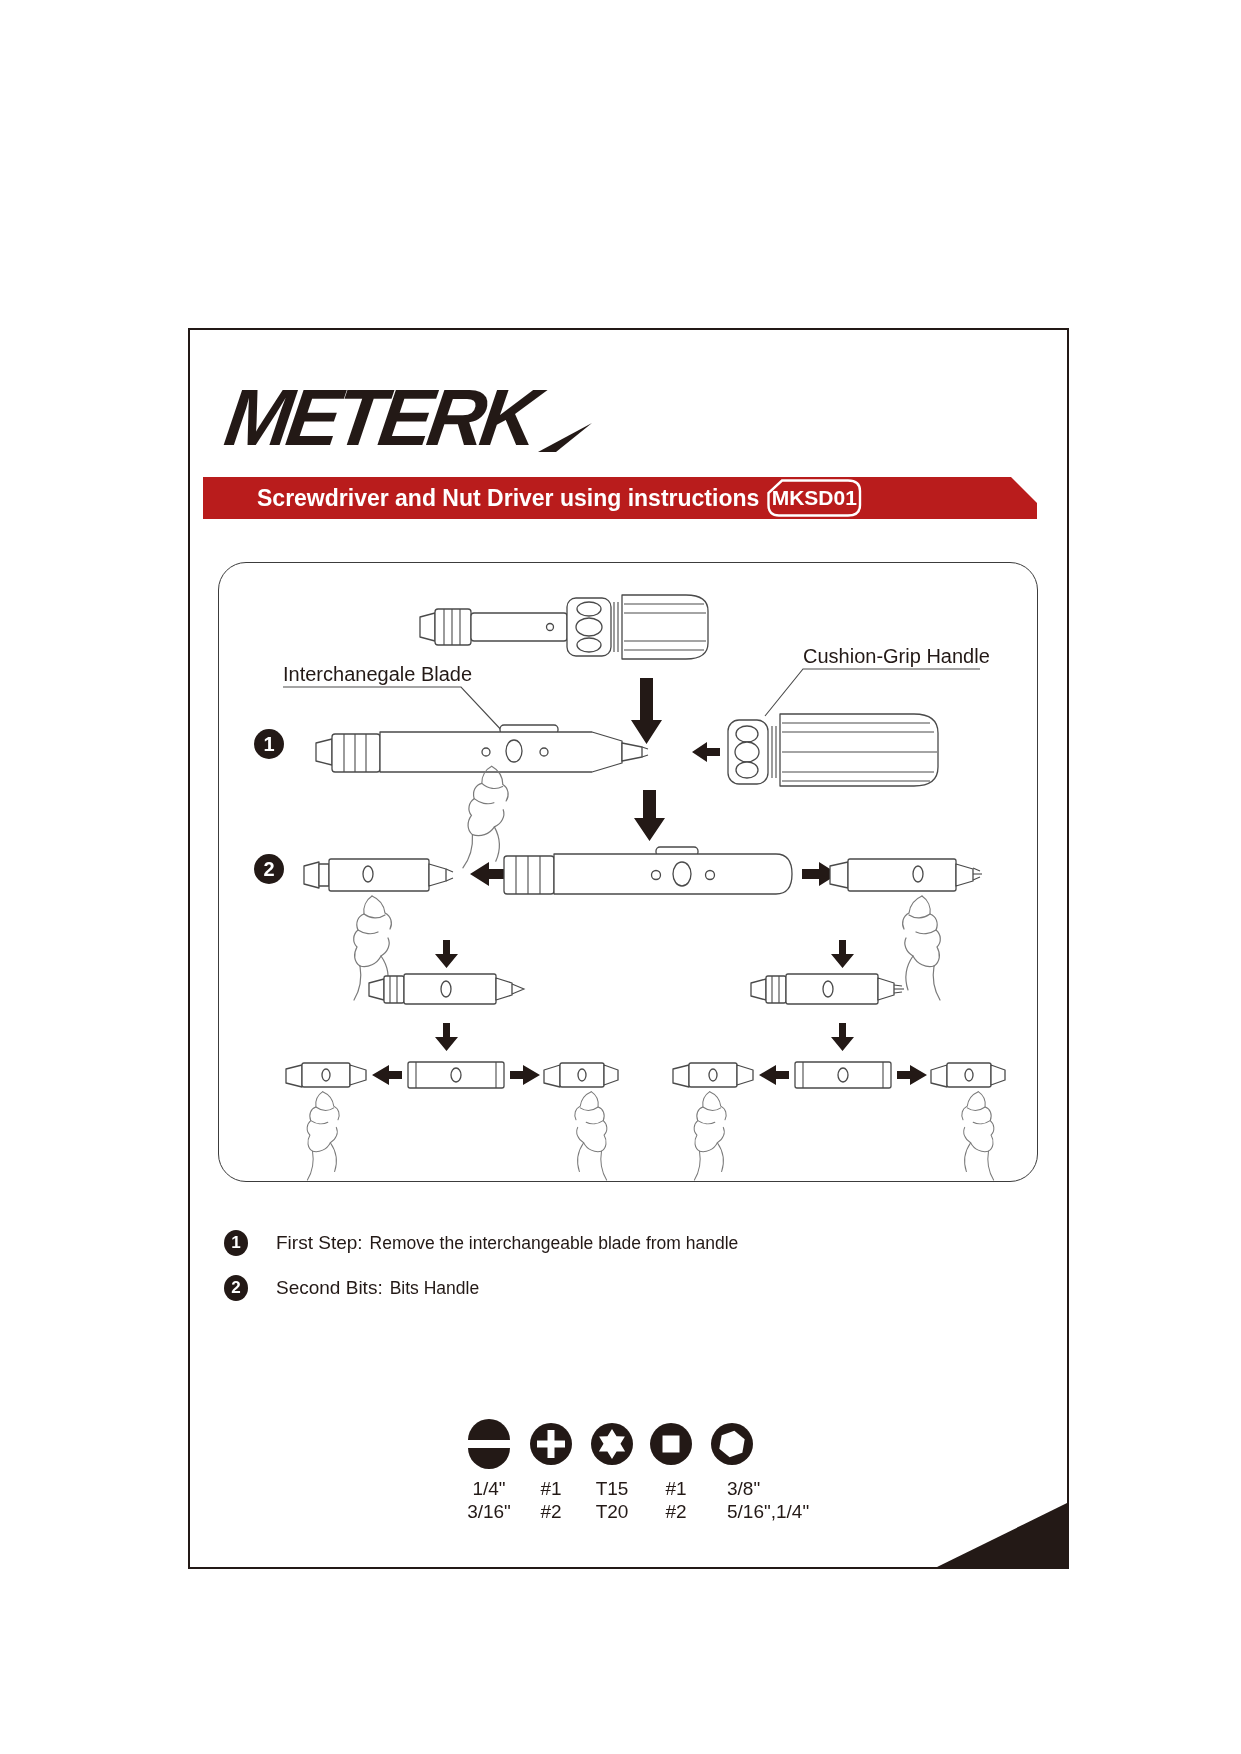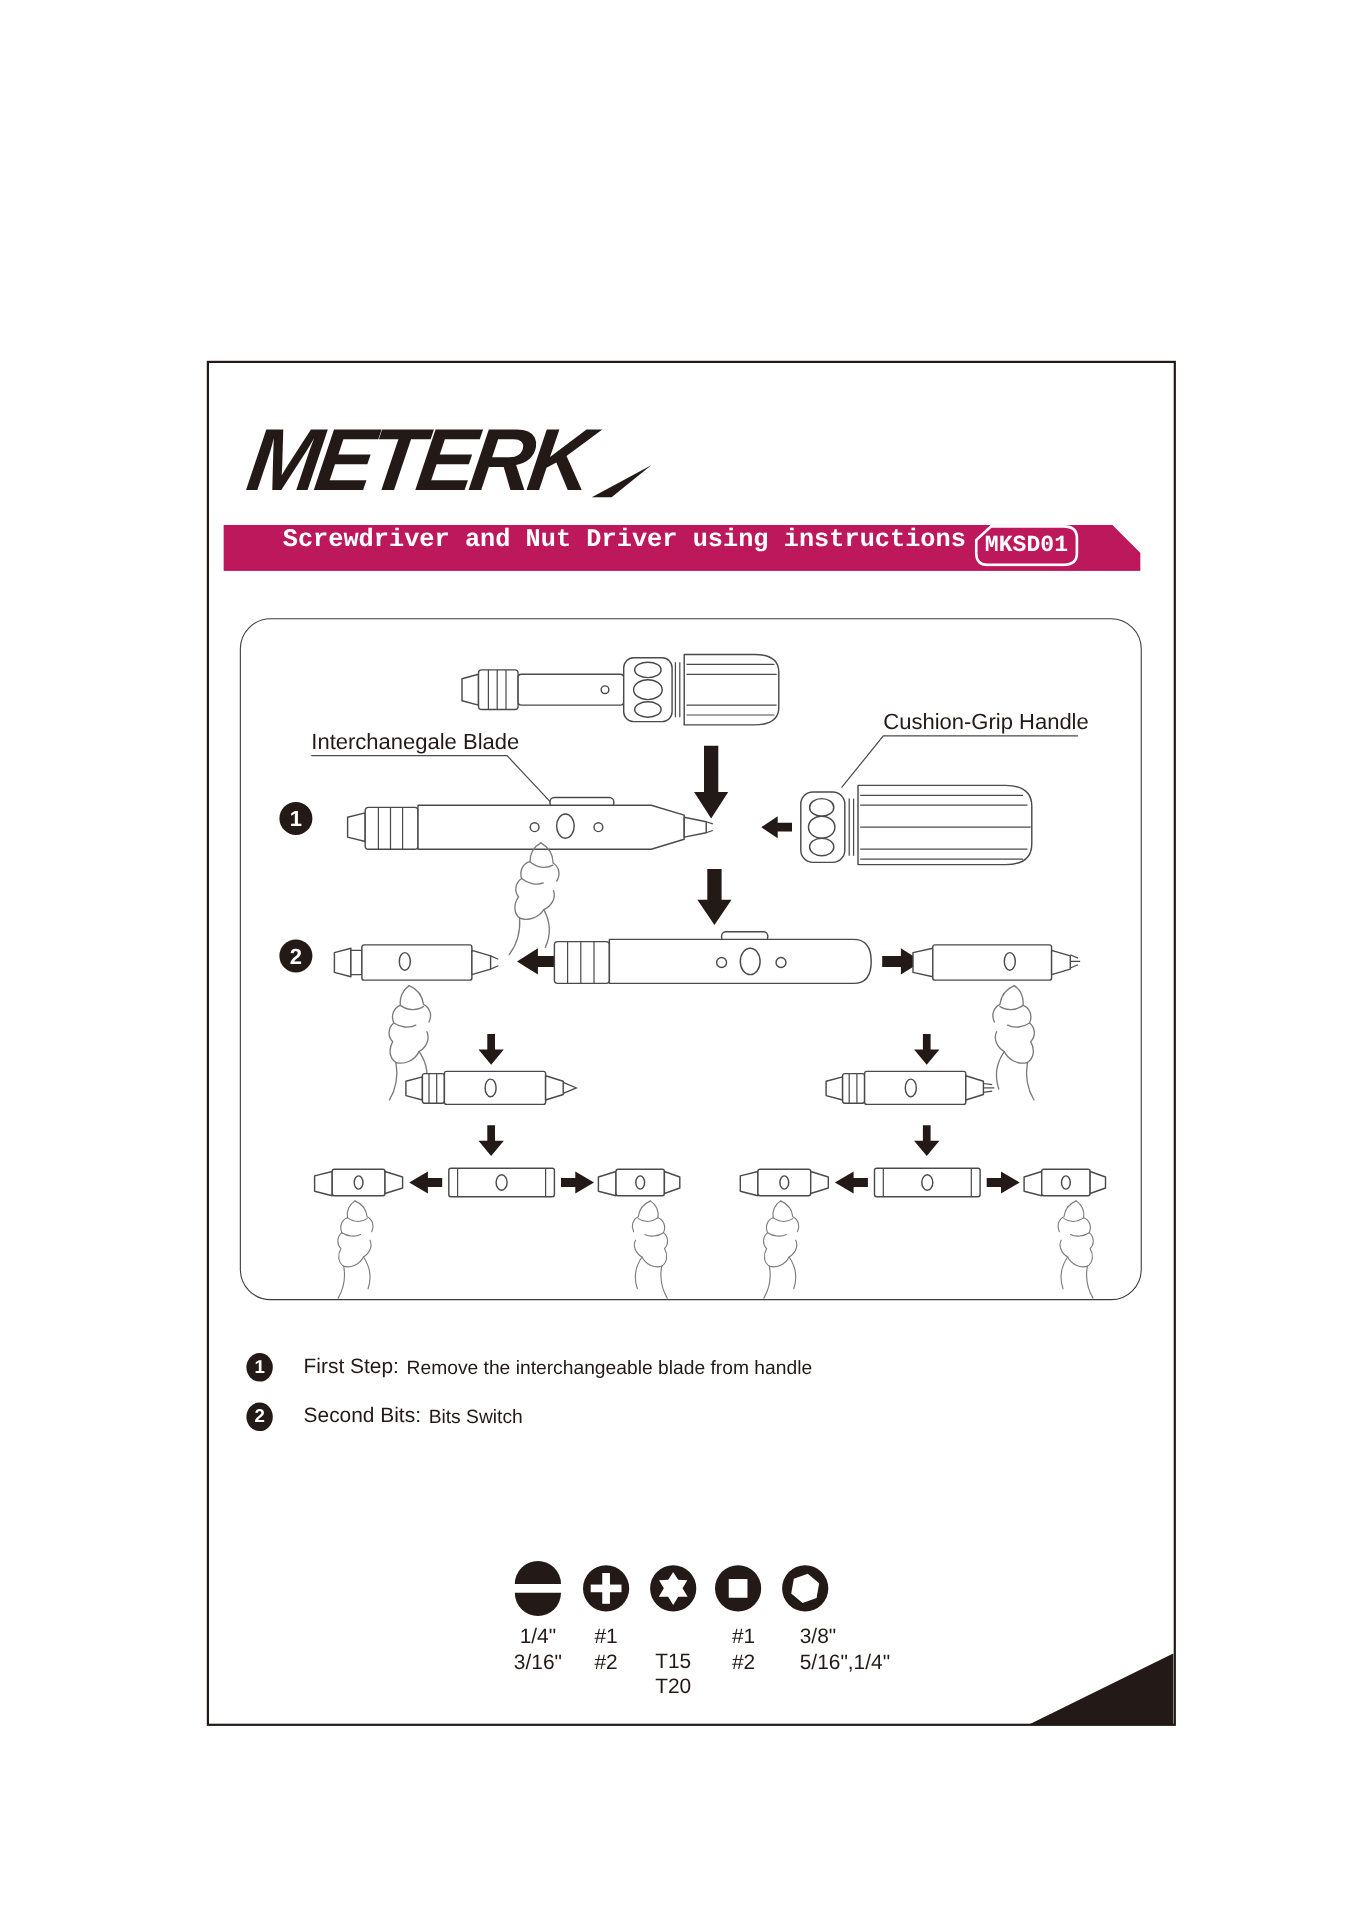--- a/index.html
+++ b/index.html
@@ -11,23 +11,23 @@
   #border-frame{left:188px;top:328px;width:881px;height:1241px;
                 border:2px solid #231916;box-sizing:border-box;}
 
   
   #logo{left:226px;top:372px;height:86px;display:flex;align-items:flex-end;}
   #logo-text{font-size:80px;font-weight:bold;font-style:italic;letter-spacing:-5px;
              transform:skewX(-8deg);line-height:1;color:#231916;}
   #logo-mark{margin-left:2px;margin-bottom:4px;}
 
   
-  #banner{left:203px;top:477px;width:834px;height:42px;background:#be185d;
+  #banner{left:203px;top:477px;width:834px;height:42px;background:#b91c1c;
           clip-path:polygon(0 0,808px 0,834px 26px,834px 42px,0 42px);
-          display:flex;font-family:Liberation Mono, monospace;}
+          display:flex;align-items:center;}
   #banner-title{color:#ffffff;font-size:23px;font-weight:bold;margin-left:54px;white-space:nowrap;}
   #model-box{margin-left:8px;position:relative;width:96px;height:38px;}
   #model-box svg{position:absolute;left:0;top:0;}
   #model-label{position:absolute;left:0;top:0;width:94px;height:38px;display:flex;
                align-items:center;justify-content:center;color:#fff;font-weight:bold;font-size:21px;}
 
   
   #panel{left:218px;top:562px;width:820px;height:620px;border:1.5px solid #3c3c3c;
          border-radius:28px;box-sizing:border-box;}
   #diagram-svg{position:absolute;left:0;top:0;}
@@ -46,21 +46,21 @@
               font-weight:bold;font-size:17px;flex:0 0 auto;}
   .step-title{font-weight:normal;font-size:19px;margin-left:28px;white-space:nowrap;}
   .step-desc{font-size:17.5px;margin-left:7px;white-space:nowrap;}
 
   
   #bit-icons{left:460px;top:1417px;}
   .bit-label{top:1477px;font-size:19px;line-height:23px;text-align:center;}
   .bit-label div{white-space:nowrap;}
   #bit-label-0{left:458px;width:62px;}
   #bit-label-1{left:524px;width:54px;}
-  #bit-label-2{left:585px;width:54px;margin-top:22px;}
+  #bit-label-2{left:585px;width:54px;}
   #bit-label-3{left:649px;width:54px;}
   #bit-label-4{left:727px;width:110px;text-align:left;}
 
   
   #corner-triangle{left:935px;top:1503px;width:132px;height:65px;background:#231916;
                    clip-path:polygon(100% 0,100% 100%,0 100%);}
 </style>
 </head>
 <body>
 
@@ -269,21 +269,21 @@
   </svg>
 
   <div class="abs step-row" id="step-row-1">
     <div class="step-badge">1</div>
     <span class="step-title">First Step:</span>
     <span class="step-desc">Remove the interchangeable blade from handle</span>
   </div>
   <div class="abs step-row" id="step-row-2">
     <div class="step-badge">2</div>
     <span class="step-title">Second Bits:</span>
-    <span class="step-desc">Bits Switch</span>
+    <span class="step-desc">Bits Handle</span>
   </div>
 
   <svg class="abs" id="bit-icons" width="300" height="54" viewBox="0 0 300 54">
 
     <g>
       <path d="M8,23 a21,21 0 0 1 42,0 z" fill="#231916"></path>
       <path d="M50,31 a21,21 0 0 1 -42,0 z" fill="#231916"></path>
     </g>
 
     <g>

